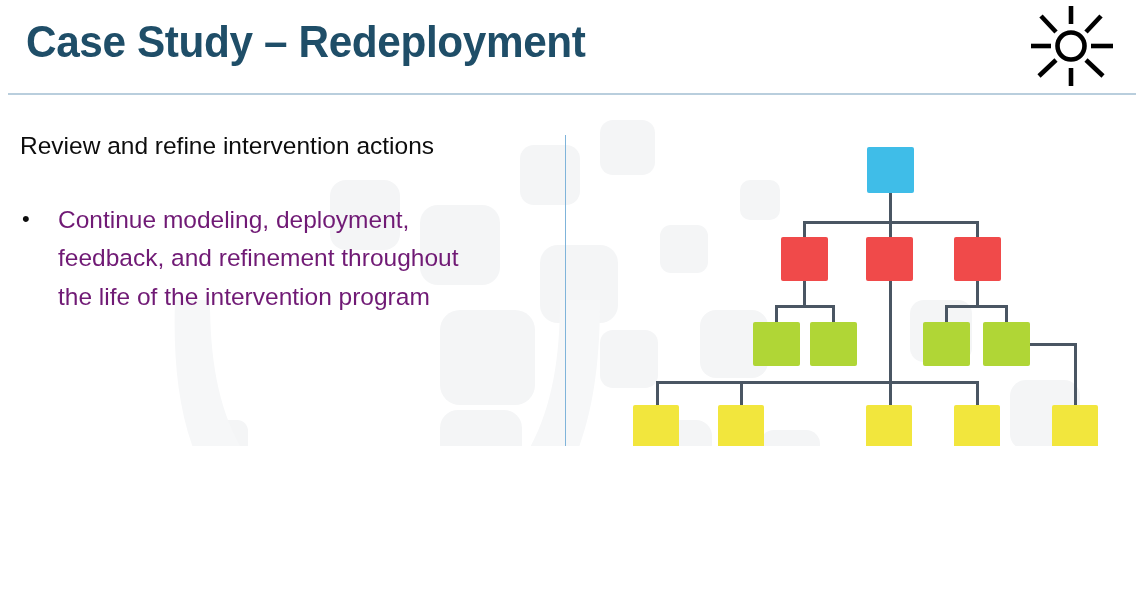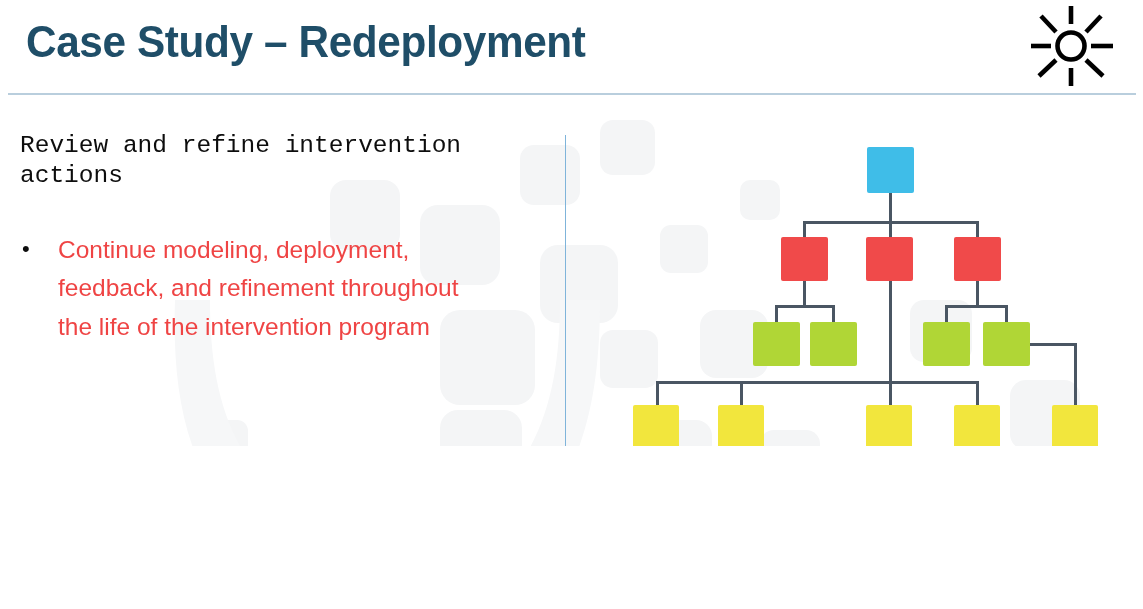--- a/index.html
+++ b/index.html
@@ -66,21 +66,20 @@
     left: 20px;
     top: 131px;
     width: 520px;
     z-index: 3;
   }
   .lead-line {
     font-size: 24.5px;
     line-height: 1.22;
     color: #0d0d0d;
     margin: 0 0 40px 0;
-    font-family: Liberation Mono, monospace;
   }
   .sub-head {
     font-size: 24.5px;
     line-height: 1.22;
     color: #0d0d0d;
     margin: 0 0 4px 0;
   }
   .bullet-row {
     display: flex;
     align-items: flex-start;
@@ -91,21 +90,21 @@
     line-height: 1.62;
     width: 36px;
     flex: 0 0 36px;
     text-align: left;
     padding-left: 2px;
     color: #0d0d0d;
   }
   .bullet-text {
     font-size: 24.5px;
     line-height: 1.57;
-    color: #ef4444;
+    color: #701a75;
     max-width: 440px;
   }
 
   
   .v-divider {
     position: absolute;
     left: 565px;
     top: 135px;
     width: 1px;
     height: 385px;

